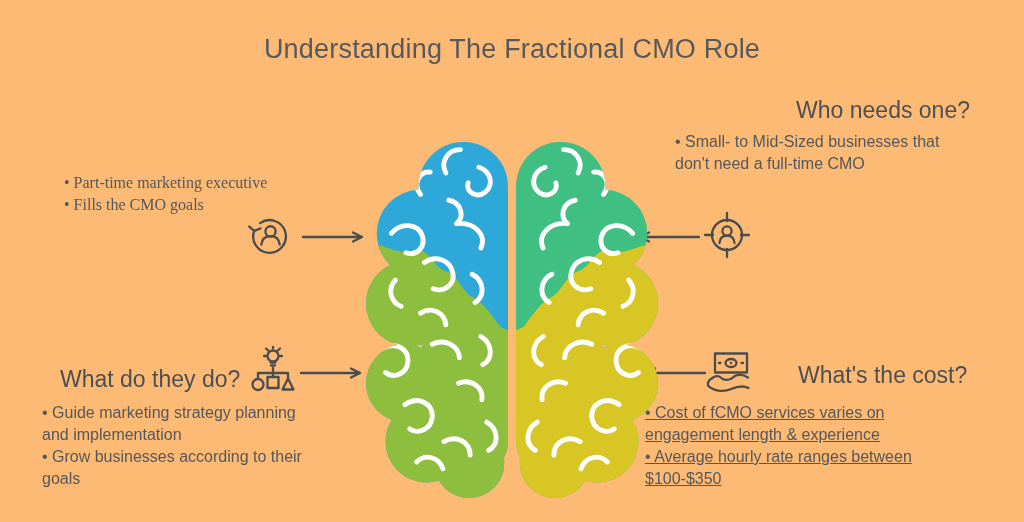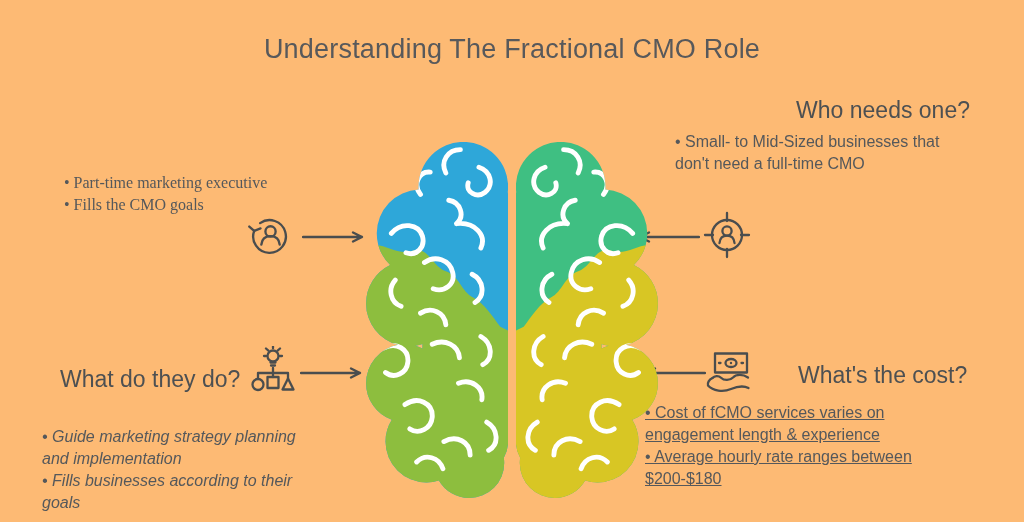--- a/index.html
+++ b/index.html
@@ -59,23 +59,23 @@
       <path class="stroke" d="M 16.5 32 C 17 26.5, 20 24.6, 24 24.6 C 28 24.6, 31 26.5, 31.5 32"></path>
     </svg>
   </div>
   <div class="arrow left" style="left:630px;top:230px;">
     <svg width="70" height="14" viewBox="0 0 70 14">
       <path class="stroke" stroke-width="2" d="M1 7 H60 M60 7 L51 2.5 M60 7 L51 11.5"></path>
     </svg>
   </div>
 
   <div class="heading" style="left:60px;top:366px;">What do they do?</div>
-  <div class="bullets" style="left:42px;top:426px;width:283px;font-style:italic;">
+  <div class="bullets" style="left:42px;top:402px;width:283px;">
     <div>• Guide marketing strategy planning and implementation</div>
-    <div>• Fills businesses according to their goals</div>
+    <div>• Grow businesses according to their goals</div>
   </div>
   <div class="icon" style="left:249px;top:346px;">
     <svg width="48" height="54" viewBox="0 0 48 54">
       <circle class="stroke" cx="24" cy="10" r="5.5"></circle>
       <path class="stroke" d="M 21.5 16.5 h5 M 22 19.5 h4"></path>
       <path class="stroke" d="M 24 0.5 V 2.2 M 17 2.5 L 19.4 4.6 M 31 2.5 L 28.6 4.6 M 15 10 H 17.2 M 30.8 10 H 33"></path>
       <path class="stroke" d="M 24 22 V 27 M 9 27 H 39 M 9 27 V 33 M 39 27 V 33 M 24 27 V 31"></path>
       <circle class="stroke" cx="9" cy="38.5" r="5.5"></circle>
       <rect class="stroke" x="18.5" y="31" width="11" height="11"></rect>
       <path class="stroke" d="M 39 32.5 L 44.5 43.5 H 33.5 Z"></path>
@@ -83,21 +83,21 @@
   </div>
   <div class="arrow" style="left:300px;top:366px;">
     <svg width="70" height="14" viewBox="0 0 70 14">
       <path class="stroke" stroke-width="2" d="M1 7 H60 M60 7 L51 2.5 M60 7 L51 11.5"></path>
     </svg>
   </div>
 
   <div class="heading" style="left:798px;top:362px;">What's the cost?</div>
   <div class="bullets" style="left:645px;top:402px;width:290px;text-decoration:underline;">
     <div>• Cost of fCMO services varies on engagement length &amp; experience</div>
-    <div>• Average hourly rate ranges between $200-$180</div>
+    <div>• Average hourly rate ranges between $100-$350</div>
   </div>
   <div class="icon" style="left:702px;top:350px;">
     <svg width="52" height="47" viewBox="0 0 52 46">
       <rect class="stroke" x="13" y="3" width="32" height="19"></rect>
       <ellipse class="stroke" cx="29" cy="12.5" rx="5.5" ry="4"></ellipse>
       <circle cx="29" cy="12.5" r="1.2" fill="#4a4d4e"></circle>
       <path class="stroke" d="M 17 12.5 h1.5 M 39.5 12.5 h1.5"></path>
       <path class="stroke" d="M 46 27 C 41 23.5, 34 23.5, 31 27 C 28 30.2, 22 30.2, 19 27.2 C 16.5 24.8, 12.5 25.2, 10.5 27.5"></path>
       <path class="stroke" d="M 6 35 C 5.2 32.3, 7 29, 10.5 27.5 M 6 35 C 11 40.5, 21 42, 29 38.5 C 35 36, 42 35.2, 46.5 37.5"></path>
     </svg>

